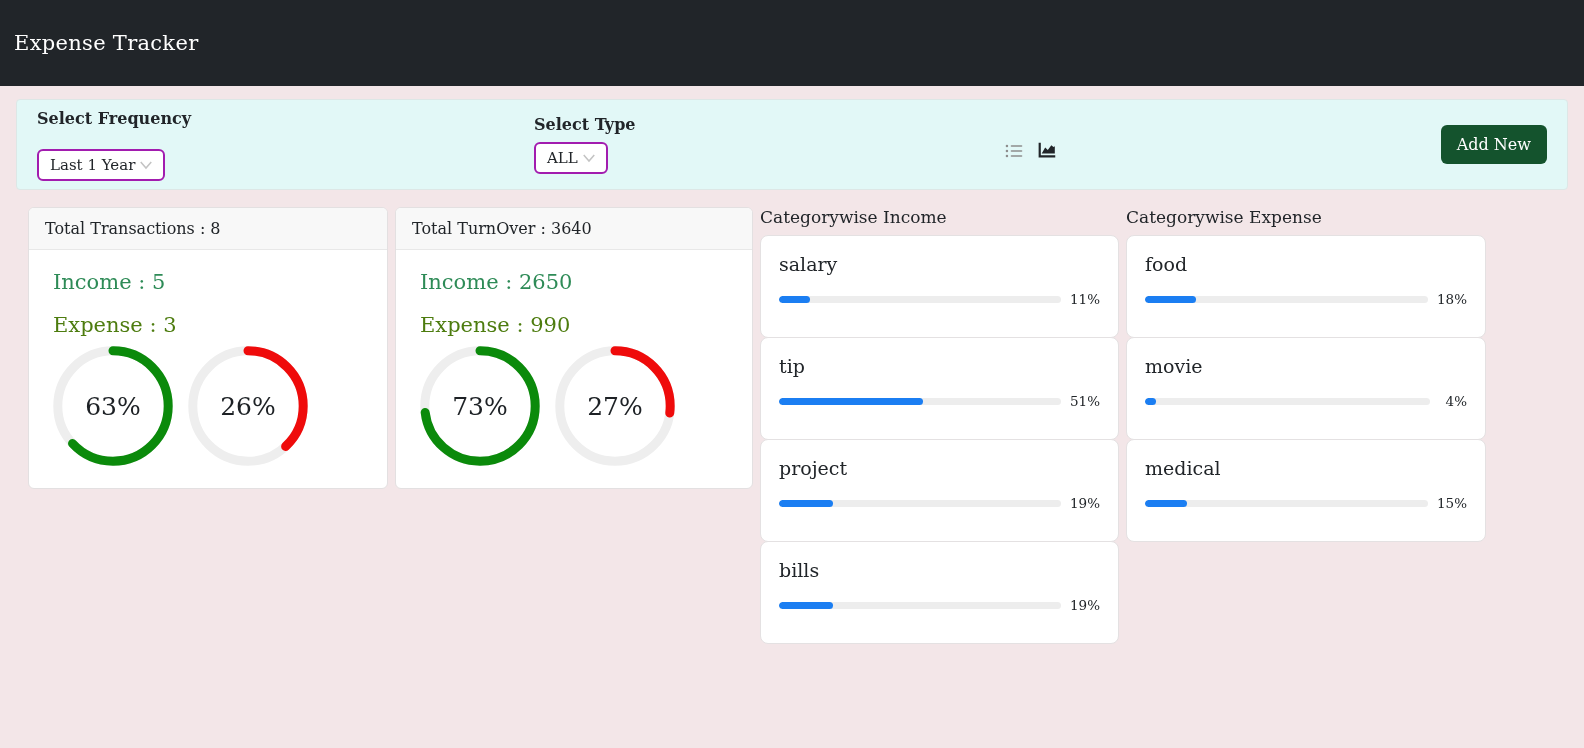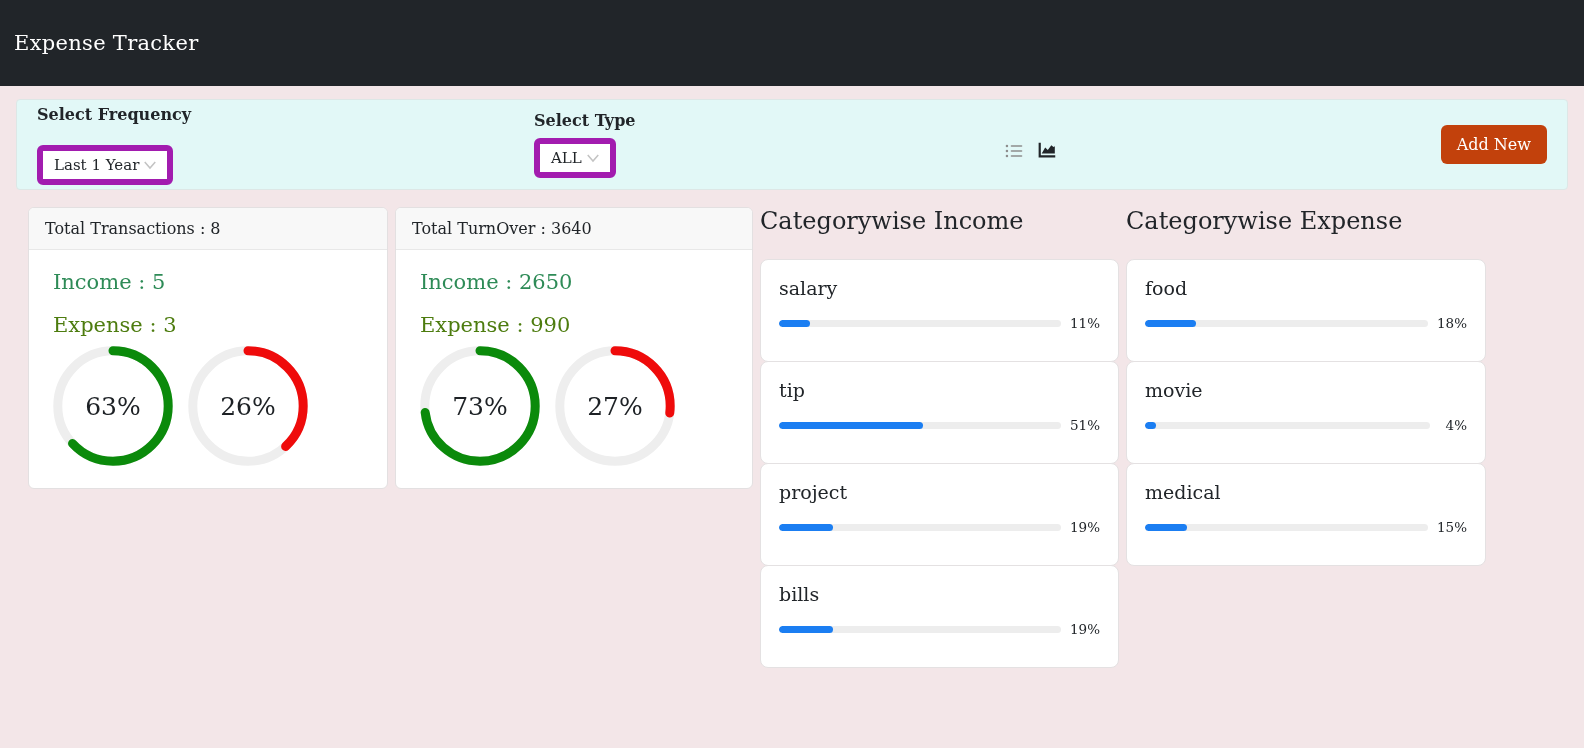--- a/index.html
+++ b/index.html
@@ -57,37 +57,37 @@
     display: flex;
     align-items: center;
     padding: 0 20px;
   }
   .filter-group { display: flex; flex-direction: column; }
   .filter-group.freq { flex: 0 0 497px; gap: 13px; }
   .filter-group.type { flex: 0 0 470px; }
   .filter-label { font-weight: bold; font-size: 16px; margin-bottom: 8px; }
   .dropdown {
     background: #ffffff;
-    border: 6px solid #a21caf;
+    border: 2px solid #a21caf;
     border-radius: 6px;
     padding: 5px 8px 5px 11px;
     font-size: 15px;
     display: inline-flex;
     align-items: center;
     gap: 2px;
     cursor: pointer;
     align-self: flex-start;
     color: #212529;
   }
   .chev { width: 18px; height: 18px; stroke: #c3c3c3; fill: none; stroke-width: 2; }
   .view-icons { display: flex; align-items: center; gap: 12px; margin-top: 12px; }
   .icon-btn { cursor: pointer; display: inline-flex; }
   .addnew-btn {
     margin-left: auto;
-    background: #c2410c;
+    background: #14532d;
     color: #ffffff;
     border: none;
     border-radius: 6px;
     padding: 10px 16px;
     font-size: 16px;
     font-family: inherit;
     cursor: pointer;
   }
 
   
@@ -126,21 +126,21 @@
   .ring-prog { fill: none; stroke-width: 7.5; stroke-linecap: round; }
   .ring-prog.green { stroke: #0b8a0b; }
   .ring-prog.red { stroke: #ef0b0b; }
   .ring-text {
     position: absolute; inset: 0;
     display: flex; align-items: center; justify-content: center;
     font-size: 25px; color: #1d2125;
   }
 
   
-  .cat-title { font-size: 24px; color: #212529; margin-bottom: 24px; font-weight: normal; }
+  .cat-title { font-size: 17px; color: #212529; margin-bottom: 8px; font-weight: normal; }
   .pcard {
     background: #ffffff;
     border: 1px solid #e4e1e2;
     border-radius: 8px;
     padding: 17px 18px 30px;
   }
   .pcard + .pcard { margin-top: -1px; }
   .pcard-label { font-size: 19px; margin-bottom: 16px; }
   .bar-row { display: flex; align-items: center; gap: 9px; }
   .track { flex: 1; height: 7px; background: #ededed; border-radius: 4px; overflow: hidden; }

